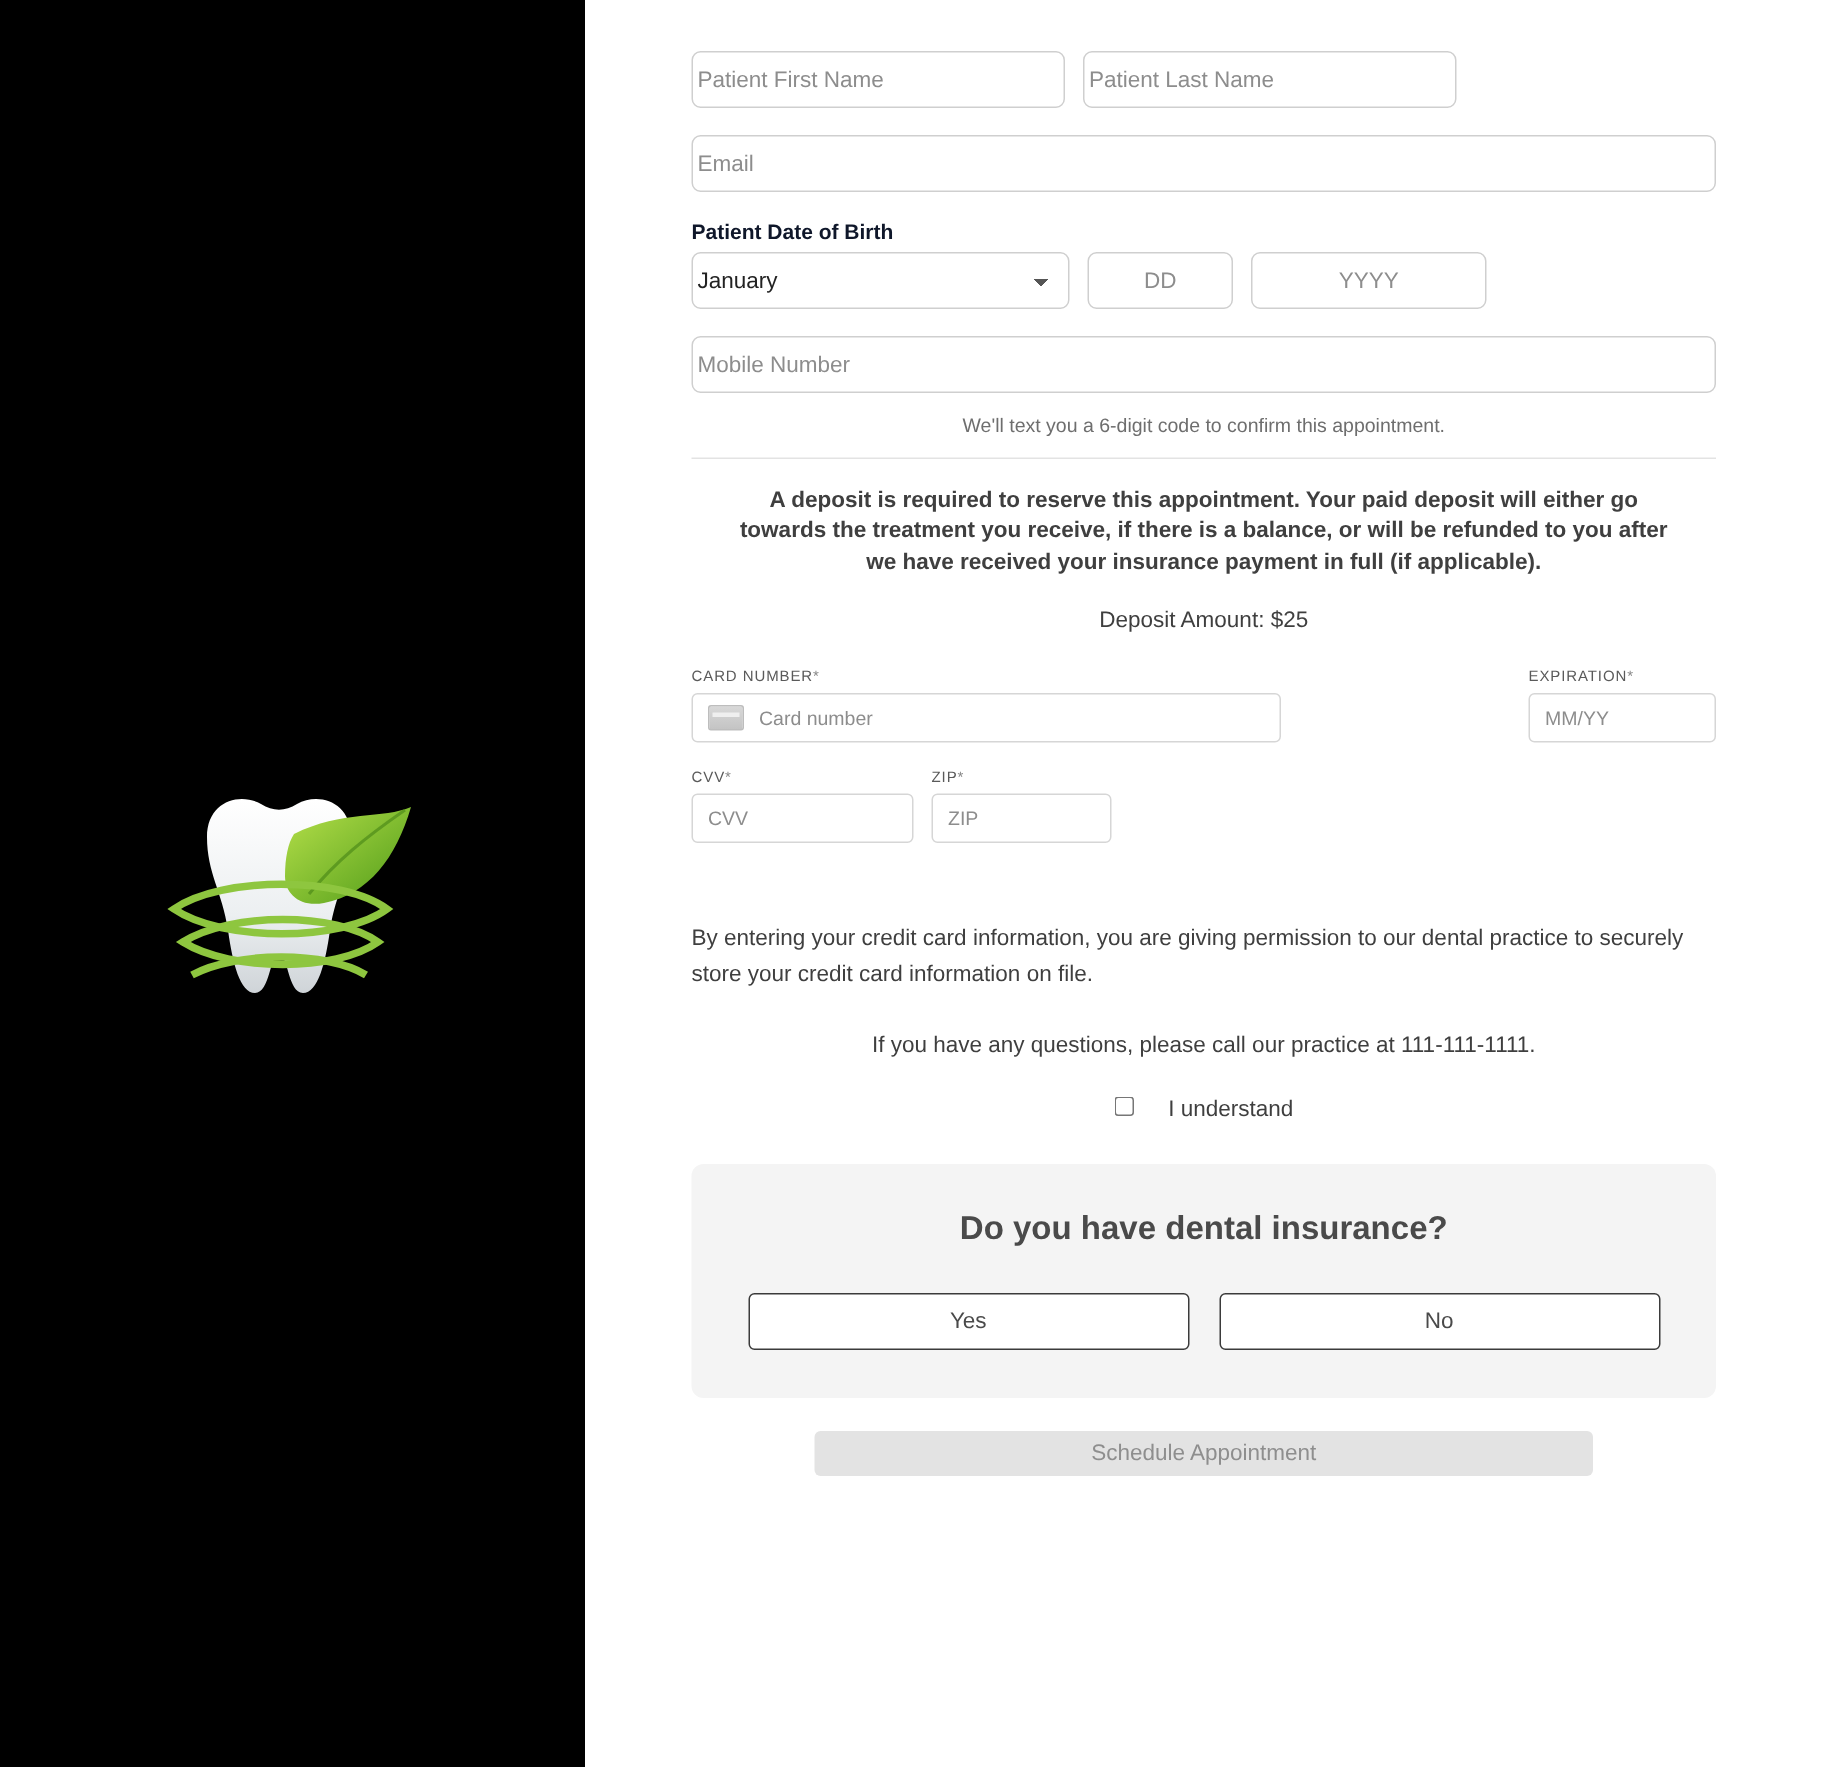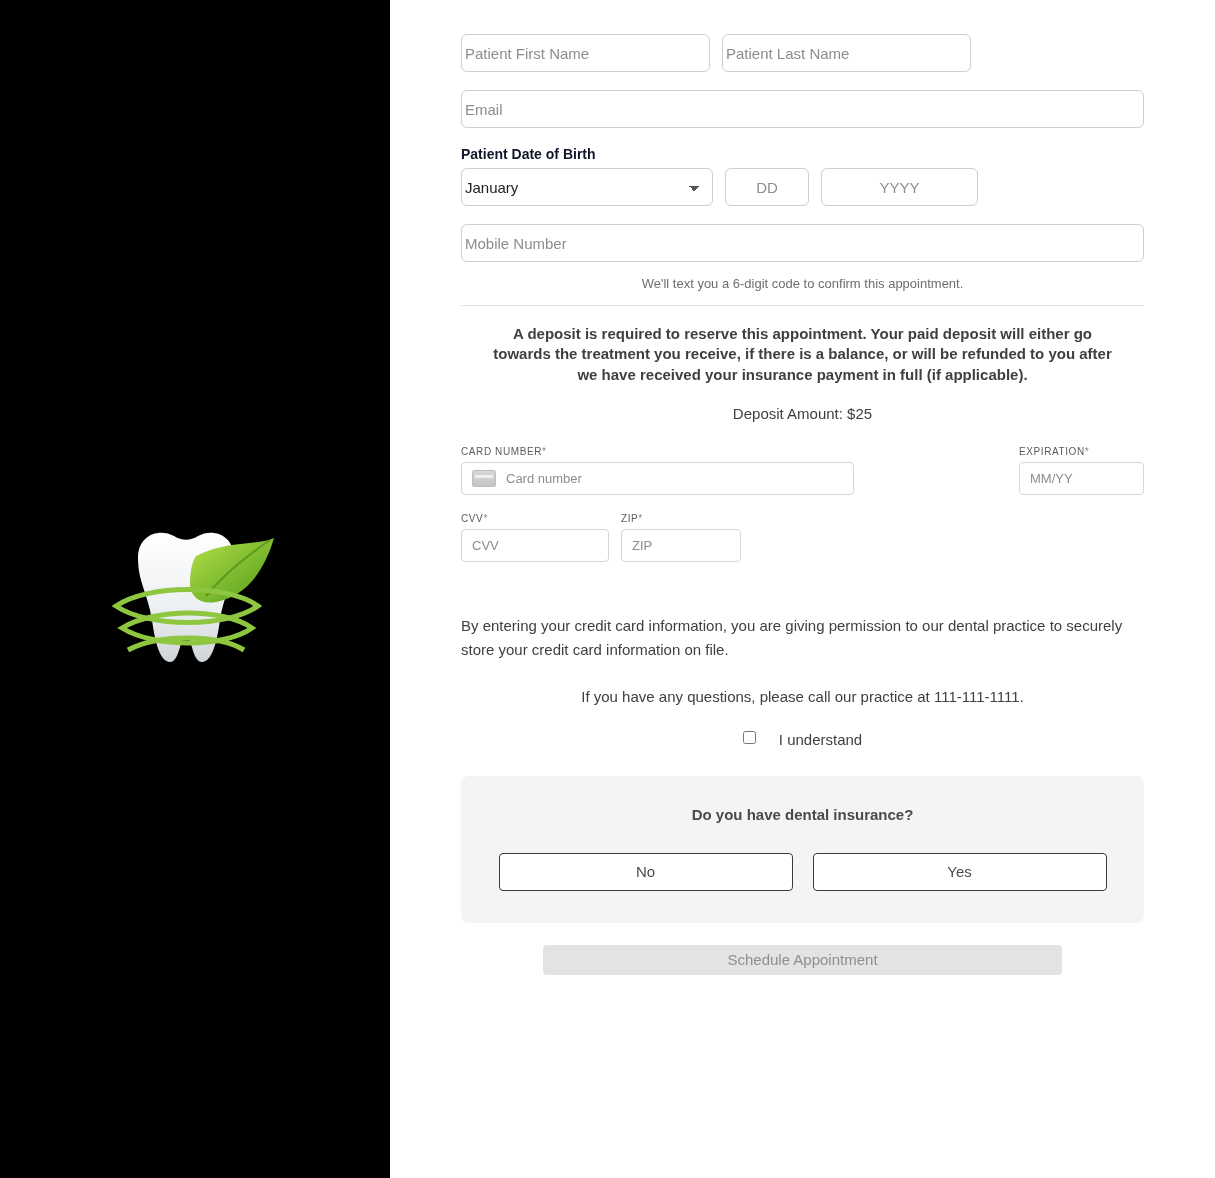--- a/index.html
+++ b/index.html
@@ -113,21 +113,21 @@
   select.field {
     width: 252px;
     -webkit-appearance: none;
     appearance: none;
     background-image: linear-gradient(45deg, transparent 50%, #555 50%), linear-gradient(135deg, #555 50%, transparent 50%);
     background-position: calc(100% - 18px) 17px, calc(100% - 13px) 17px;
     background-size: 5px 5px, 5px 5px;
     background-repeat: no-repeat;
     text-align: left;
   }
-  .field.dd { width: 84px; text-align: center; }
+  .field.dd { width: 97px; text-align: center; }
   .field.yyyy { width: 157px; text-align: center; }
   .field.dd::placeholder, .field.yyyy::placeholder { text-align: center; }
   .mobile-note {
     text-align: center;
     font-size: 13px;
     color: #6e6e6e;
     margin-top: 14px;
   }
   .divider {
     border: none;
@@ -238,21 +238,21 @@
 
   
   .insurance-card {
     background: #f4f4f4;
     border-radius: 8px;
     margin-top: 28px;
     padding: 30px 22px 32px 22px;
     text-align: center;
   }
   .insurance-q {
-    font-size: 15px;
+    font-size: 22px;
     font-weight: bold;
     color: #4a4a4a;
   }
   .choice-row {
     display: flex;
     gap: 20px;
     margin-top: 30px;
     justify-content: center;
   }
   .choice-btn {
@@ -371,22 +371,22 @@
       <div class="consent">By entering your credit card information, you are giving permission to our dental practice to securely store your credit card information on file.</div>
       <div class="phone-line">If you have any questions, please call our practice at 111-111-1111.</div>
       <div class="understand-row">
         <input type="checkbox" id="understand" style="">
         <label for="understand">I understand</label>
       </div>
 
       <div class="insurance-card">
         <div class="insurance-q">Do you have dental insurance?</div>
         <div class="choice-row">
+          <button class="choice-btn">Yes</button>
           <button class="choice-btn">No</button>
-          <button class="choice-btn">Yes</button>
         </div>
       </div>
 
       <div class="submit-wrap">
         <button class="submit-btn">Schedule Appointment</button>
       </div>
 
     </div>
   </div>
 </div>

